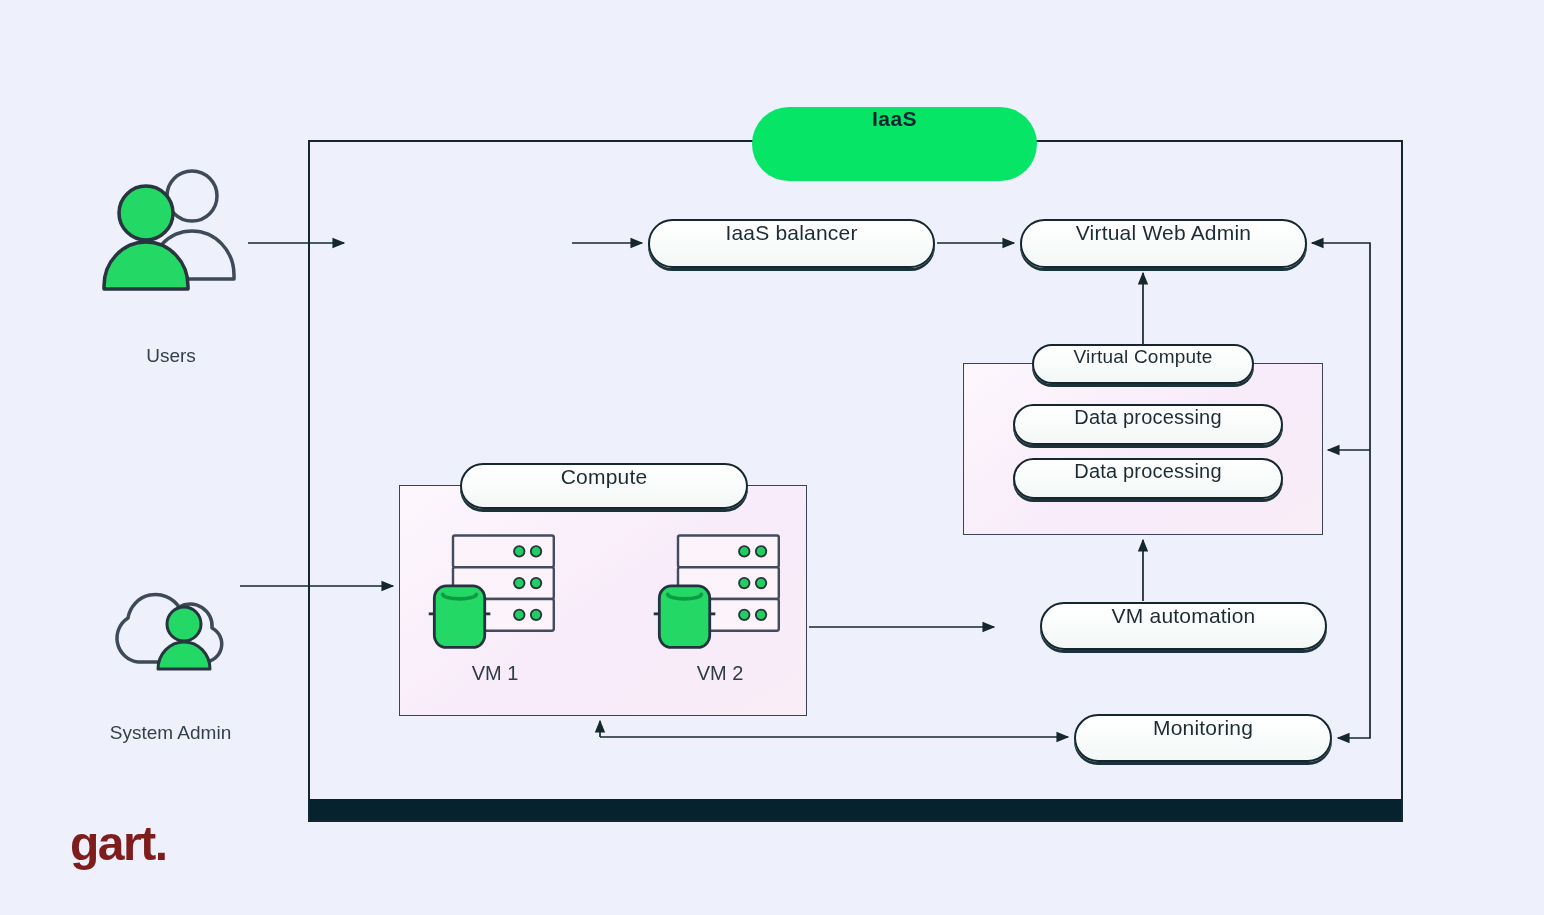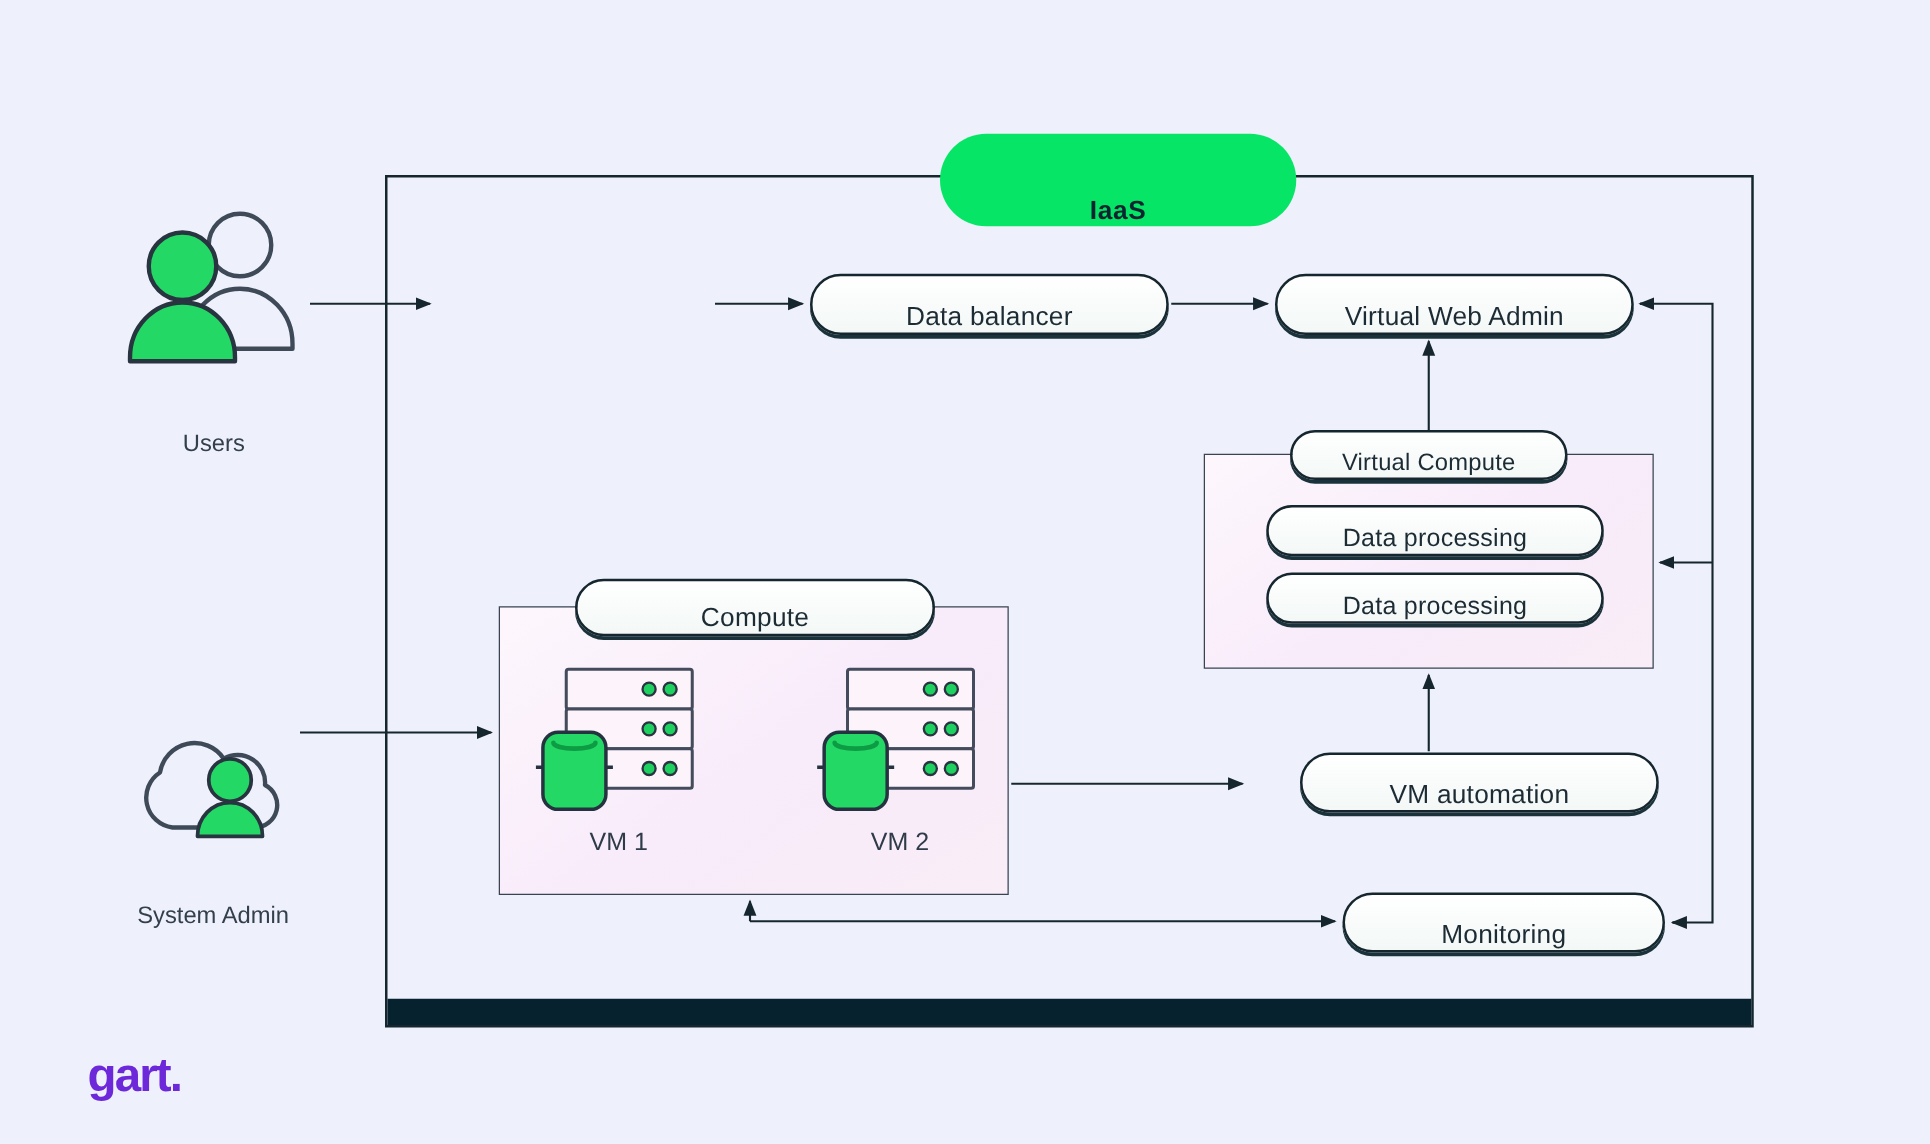--- a/index.html
+++ b/index.html
@@ -32,21 +32,21 @@
     position:absolute;
     background:linear-gradient(145deg,#fdf7fd 0%, #f8ebfa 55%, #f9edf7 100%);
     border:1.6px solid #3a4352;
   }
   .panel.storage   { left:399px; top:485px; width:408px; height:231px; }
   .panel.vcompute  { left:963px; top:363px; width:360px; height:172px; }
 
   
   .pill {
     position:absolute;
-    display:flex; align-items:flex-end; justify-content:center;
+    display:flex; align-items:flex-start; justify-content:center;
     border-radius:999px;
     background:linear-gradient(180deg,#ffffff 0%, #f3f8f7 100%);
     border:2px solid #15262e;
     box-shadow:0 3px 0 0 #1a333b;
     font-size:21px; font-weight:500; letter-spacing:.2px; color:#1d2c34;
     white-space:nowrap;
   }
   .pill.firewall   { left:350px;  top:219px; width:220px; height:49px; }
   .pill.loadbal    { left:648px;  top:219px; width:287px; height:49px; }
   .pill.vws        { left:1020px; top:219px; width:287px; height:49px; }
@@ -71,21 +71,21 @@
   .actor-label { margin-top:6px; font-size:19px; font-weight:500; color:#333f4c; }
 
   .vmgroup { position:absolute; width:140px; text-align:center; }
   .vmgroup.vm1 { left:425px; top:528px; }
   .vmgroup.vm2 { left:650px; top:528px; }
   .vm-label { margin-top:4px; font-size:20px; font-weight:500; color:#2f3b48; }
 
   
   .logo {
     position:absolute; left:70px; top:816px;
-    font-size:38px; font-weight:800; letter-spacing:-1.5px; color:#6d28d9;margin-top:24px;
+    font-size:48px; font-weight:800; letter-spacing:-1.5px; color:#7f1d1d;
   }
 </style>
 </head>
 <body>
 
 <div class="layer" id="panels">
   <div class="iaas-frame">
     <div class="base-bar"></div>
   </div>
   <div class="panel storage"></div>
@@ -124,21 +124,21 @@
   </g>
 </svg>
 
 <div class="layer" id="nodes">
 
   <div class="pill iaas">
     <span>IaaS</span>
   </div>
 
   <div class="pill loadbal">
-    <span>Data balancer</span>
+    <span>IaaS balancer</span>
   </div>
   <div class="pill vws">
     <span>Virtual Web Admin</span>
   </div>
 
   <div class="pill vcompute-t">
     <span>Virtual Compute</span>
   </div>
   <div class="pill dataproc one">
     <span>Data processing</span>

